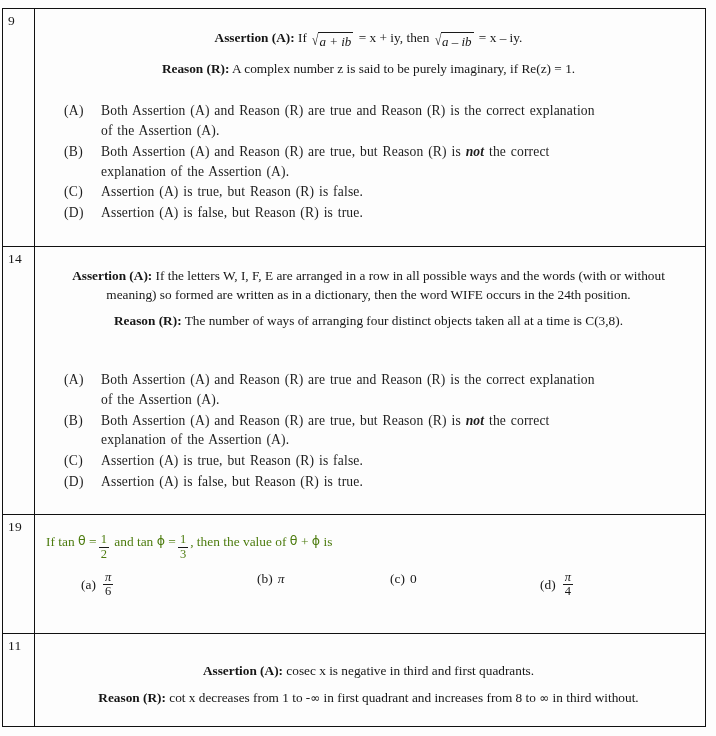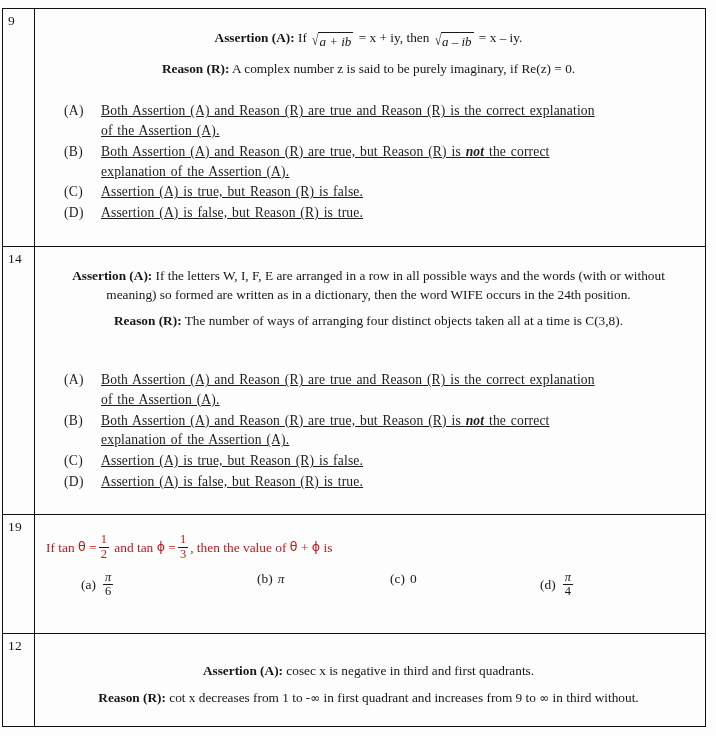--- a/index.html
+++ b/index.html
@@ -89,21 +89,20 @@
     width: 37px;
     padding-left: 29px;
     box-sizing: content-box;
     letter-spacing: 0.3px;
   }
   .opt-text {
     flex: 1 1 auto;
     max-width: 500px;
     letter-spacing: 0.15px;
     word-spacing: 1.2px;
-    text-decoration: underline;
   }
 
   
   .mfrac {
     display: inline-flex;
     flex-direction: column;
     align-items: center;
     vertical-align: -0.48em;
     margin: 0 2px;
     line-height: 1.04;
@@ -139,24 +138,23 @@
   .greek { font-family: "DejaVu Sans", sans-serif; font-size: 12.6px; }
   .inf   { font-family: "DejaVu Sans", sans-serif; font-size: 12px; vertical-align: 0.4px; }
   .pi-it { font-style: italic; font-family: "Liberation Serif", serif; }
 
   
   .q11-line {
     padding: 18px 0 0 11px;
     font-size: 13.4px;
     line-height: 1.3;
     display: flex;
-    align-items: center;
     flex-wrap: nowrap;
     white-space: nowrap;
-    color: #b91c1c;
+    color: #4d7c0f;
   }
   .q11-opts {
     position: relative;
     height: 54px;
     margin-top: 10px;
     font-size: 13.4px;
     color: #161616;
   }
   .q11-opt {
     position: absolute;
@@ -211,21 +209,21 @@
                   </span>
               <span>= x + iy, then</span>
               <span class="sqrt">
                     <span class="radical">√</span>
                     <span class="radicand">a – ib</span>
                   </span>
               <span>= x – iy.</span>
             </p>
             <p class="stmt-line">
               <span class="lbl">Reason (R):</span>
-              <span>A complex number z is said to be purely imaginary, if Re(z) = 0.</span>
+              <span>A complex number z is said to be purely imaginary, if Re(z) = 1.</span>
             </p>
           </div>
           <div class="spacer-tall"></div>
           <ul class="opts">
             <li class="opt-row">
               <span class="opt-key">(A)</span>
               <span class="opt-text"><span>Both Assertion (A) and Reason (R) are true and Reason (R) is the correct explanation of the Assertion (A).</span></span>
             </li>
             <li class="opt-row">
               <span class="opt-key">(B)</span>
@@ -330,32 +328,32 @@
                   </span>
             </div>
           </div>
           <div class="spacer-sm"></div>
         </div>
       </td>
     </tr>
 
     <tr>
       <td class="col-num">
-        <div class="qnum">12</div>
+        <div class="qnum">11</div>
       </td>
       <td class="col-body">
         <div class="qbody" style="min-height:92px;">
           <div class="stmt-block" style="padding-top:20px;">
             <p class="stmt-line">
               <span class="lbl">Assertion (A):</span>
               <span>cosec x is negative in third and first quadrants.</span>
             </p>
             <p class="stmt-line">
               <span class="lbl">Reason (R):</span>
-              <span>cot x decreases from 1 to -</span><span class="inf">∞</span><span> in first quadrant and increases from 9 to </span><span class="inf">∞</span><span> in third without.</span>
+              <span>cot x decreases from 1 to -</span><span class="inf">∞</span><span> in first quadrant and increases from 8 to </span><span class="inf">∞</span><span> in third without.</span>
             </p>
           </div>
         </div>
       </td>
     </tr>
 
   </tbody>
     </table>
 
   <div class="ghost-line">   </div>

